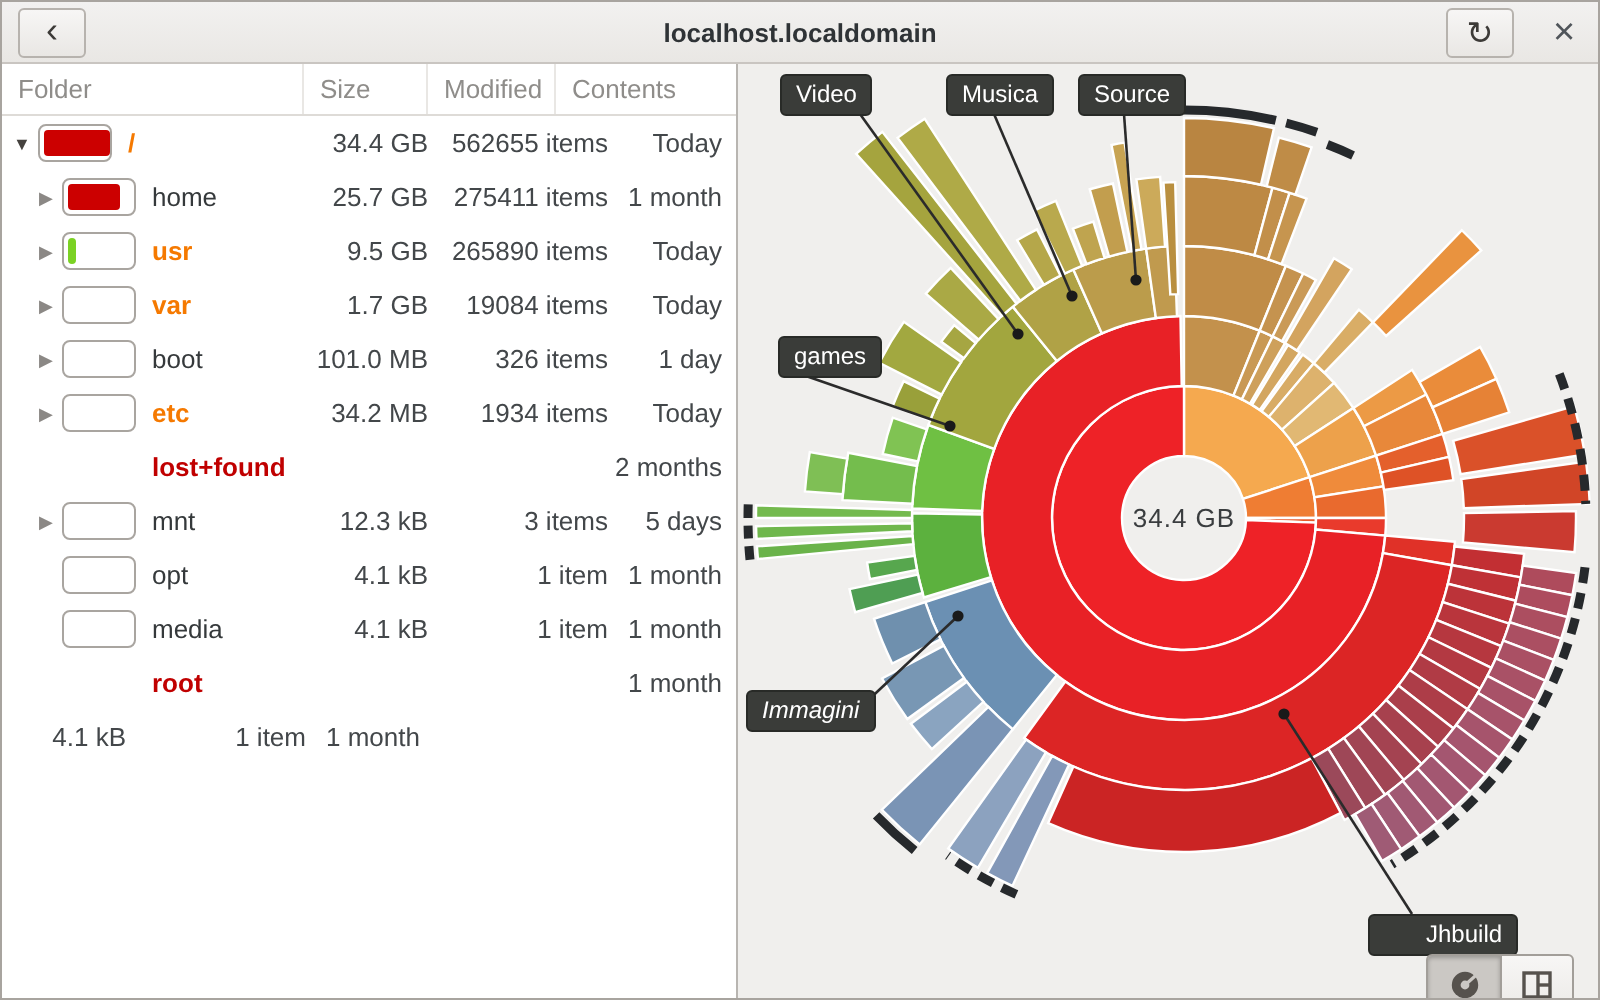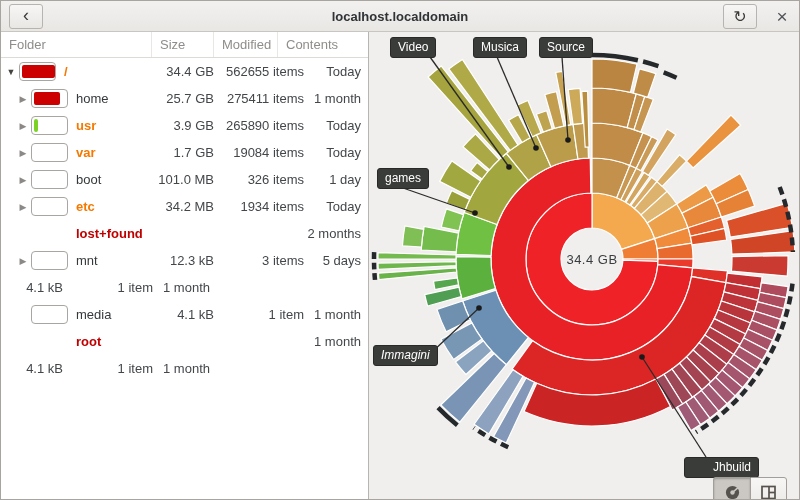--- a/index.html
+++ b/index.html
@@ -104,21 +104,21 @@
             <div class="cell modified">1 month</div>
           </div>
           <div class="row">
             <div class="cell folder">
               <span class="exp" style="margin-left: 16px;">▶</span>
               <span class="bar">
                 <span class="fill" style="width: 4px; background: rgb(123, 210, 36);"></span>
               </span>
               <span class="fname orange">usr</span>
             </div>
-            <div class="cell size">3.9 GB</div>
+            <div class="cell size">9.5 GB</div>
             <div class="cell contents">265890 items</div>
             <div class="cell modified">Today</div>
           </div>
           <div class="row">
             <div class="cell folder">
               <span class="exp" style="margin-left: 16px;">▶</span>
               <span class="bar"></span>
               <span class="fname orange">var</span>
             </div>
             <div class="cell size">1.7 GB</div>
@@ -159,20 +159,25 @@
             <div class="cell folder">
               <span class="exp" style="margin-left: 16px;">▶</span>
               <span class="bar"></span>
               <span class="fname ">mnt</span>
             </div>
             <div class="cell size">12.3 kB</div>
             <div class="cell contents">3 items</div>
             <div class="cell modified">5 days</div>
           </div>
           <div class="row">
+            <div class="cell folder">
+              <span class="exp" style="margin-left: 16px;"></span>
+              <span class="bar"></span>
+              <span class="fname ">opt</span>
+            </div>
             <div class="cell size">4.1 kB</div>
             <div class="cell contents">1 item</div>
             <div class="cell modified">1 month</div>
           </div>
           <div class="row">
             <div class="cell folder">
               <span class="exp" style="margin-left: 16px;"></span>
               <span class="bar"></span>
               <span class="fname ">media</span>
             </div>
@@ -323,21 +328,21 @@
           <circle cx="106" cy="181" r="2.8" fill="#1a1a1a"></circle>
           <line x1="62" y1="321" x2="110" y2="276" stroke="#2b2b2b" stroke-width="1.3"></line>
           <circle cx="110" cy="276" r="2.8" fill="#1a1a1a"></circle>
           <line x1="337" y1="425" x2="273" y2="325" stroke="#2b2b2b" stroke-width="1.3"></line>
           <circle cx="273" cy="325" r="2.8" fill="#1a1a1a"></circle>
         </svg>
       <div id="chart-labels">
           <div class="callout" style="left: 21px; top: 5px;">Video</div>
           <div class="callout" style="left: 104px; top: 5px;">Musica</div>
           <div class="callout" style="left: 170px; top: 5px;">Source</div>
-          <div class="callout" style="left: 8px; top: 136px;">games</div>
+          <div class="callout" style="left: 20px; top: 136px;">games</div>
           <div class="callout" style="left: 4px; top: 313px; font-style: italic;">Immagini</div>
           <div class="callout" style="left: 315px; top: 425px; padding-left: 28px;">Jhbuild</div>
         </div>
       <div class="center-label" style="left: 223px; top: 227px;">34.4 GB</div>
       <div class="view-switcher">
         <button class="vs-btn active">
           <svg width="17" height="17" viewBox="0 0 17 17">
             <circle cx="8.5" cy="8.5" r="6.6" fill="#56524d"></circle>
             <circle cx="8.5" cy="8.5" r="2.2" fill="#cbc8c4"></circle>
             <path d="M8.5 8.5 L14 3.6" stroke="#cbc8c4" stroke-width="1.6" fill="none"></path>

